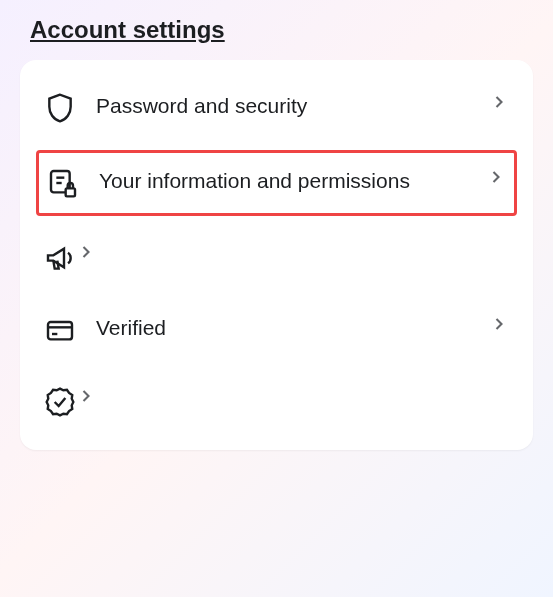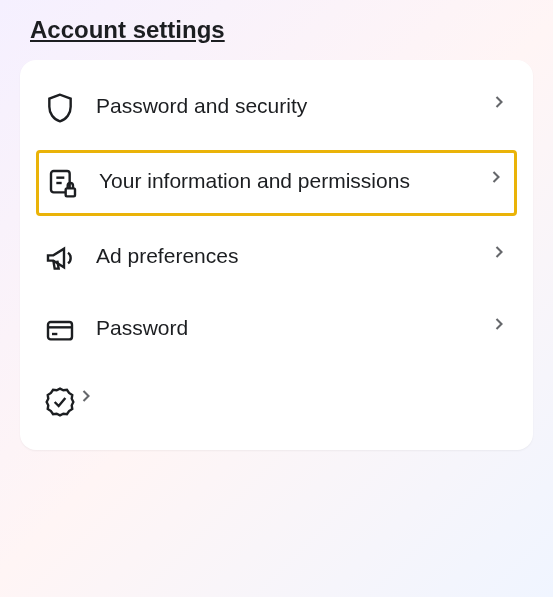--- a/index.html
+++ b/index.html
@@ -30,21 +30,21 @@
     }
     .settings-item {
       display: flex;
       padding: 20px 24px;
       cursor: pointer;
       position: relative;
     }
     .settings-item.highlighted {
       margin: 6px 16px;
       padding: 14px 8px;
-      border: 3px solid #eab308;
+      border: 3px solid #ef4444;
       border-radius: 4px;
     }
     .item-icon {
       width: 32px;
       height: 32px;
       flex-shrink: 0;
       display: flex;
       align-items: center;
       justify-content: center;
       color: #1c1e21;
@@ -109,37 +109,36 @@
   </div>
 
   <div class="settings-item">
     <span class="item-icon">
       <svg viewBox="0 0 24 24" fill="none" stroke="currentColor" stroke-width="1.8">
         <path d="M3 10 L3 14 L7 14 L15 19 L15 5 L7 10 Z"></path>
         <path d="M18 8 C19.5 9 20 10.5 20 12 C20 13.5 19.5 15 18 16"></path>
         <path d="M7 14 L8 20 L11 20 L10 14"></path>
       </svg>
     </span>
-    <span class="item-label">Ad preferences</span>
     <span class="chevron">
       <svg viewBox="0 0 24 24" fill="none" stroke="currentColor" stroke-width="2.5">
           <path d="M9 6 L15 12 L9 18"></path>
         </svg>
     </span>
   </div>
 
   <div class="settings-item">
     <span class="item-icon">
       <svg viewBox="0 0 24 24" fill="none" stroke="currentColor" stroke-width="1.8">
         <rect x="3" y="6" width="18" height="13" rx="2"></rect>
         <line x1="3" y1="10" x2="21" y2="10"></line>
         <line x1="6" y1="15" x2="10" y2="15"></line>
       </svg>
     </span>
-    <span class="item-label">Password</span>
+    <span class="item-label">Verified</span>
     <span class="chevron">
       <svg viewBox="0 0 24 24" fill="none" stroke="currentColor" stroke-width="2.5">
           <path d="M9 6 L15 12 L9 18"></path>
         </svg>
     </span>
   </div>
 
   <div class="settings-item">
     <span class="item-icon">
       <svg viewBox="0 0 24 24" fill="none" stroke="currentColor" stroke-width="1.8">

